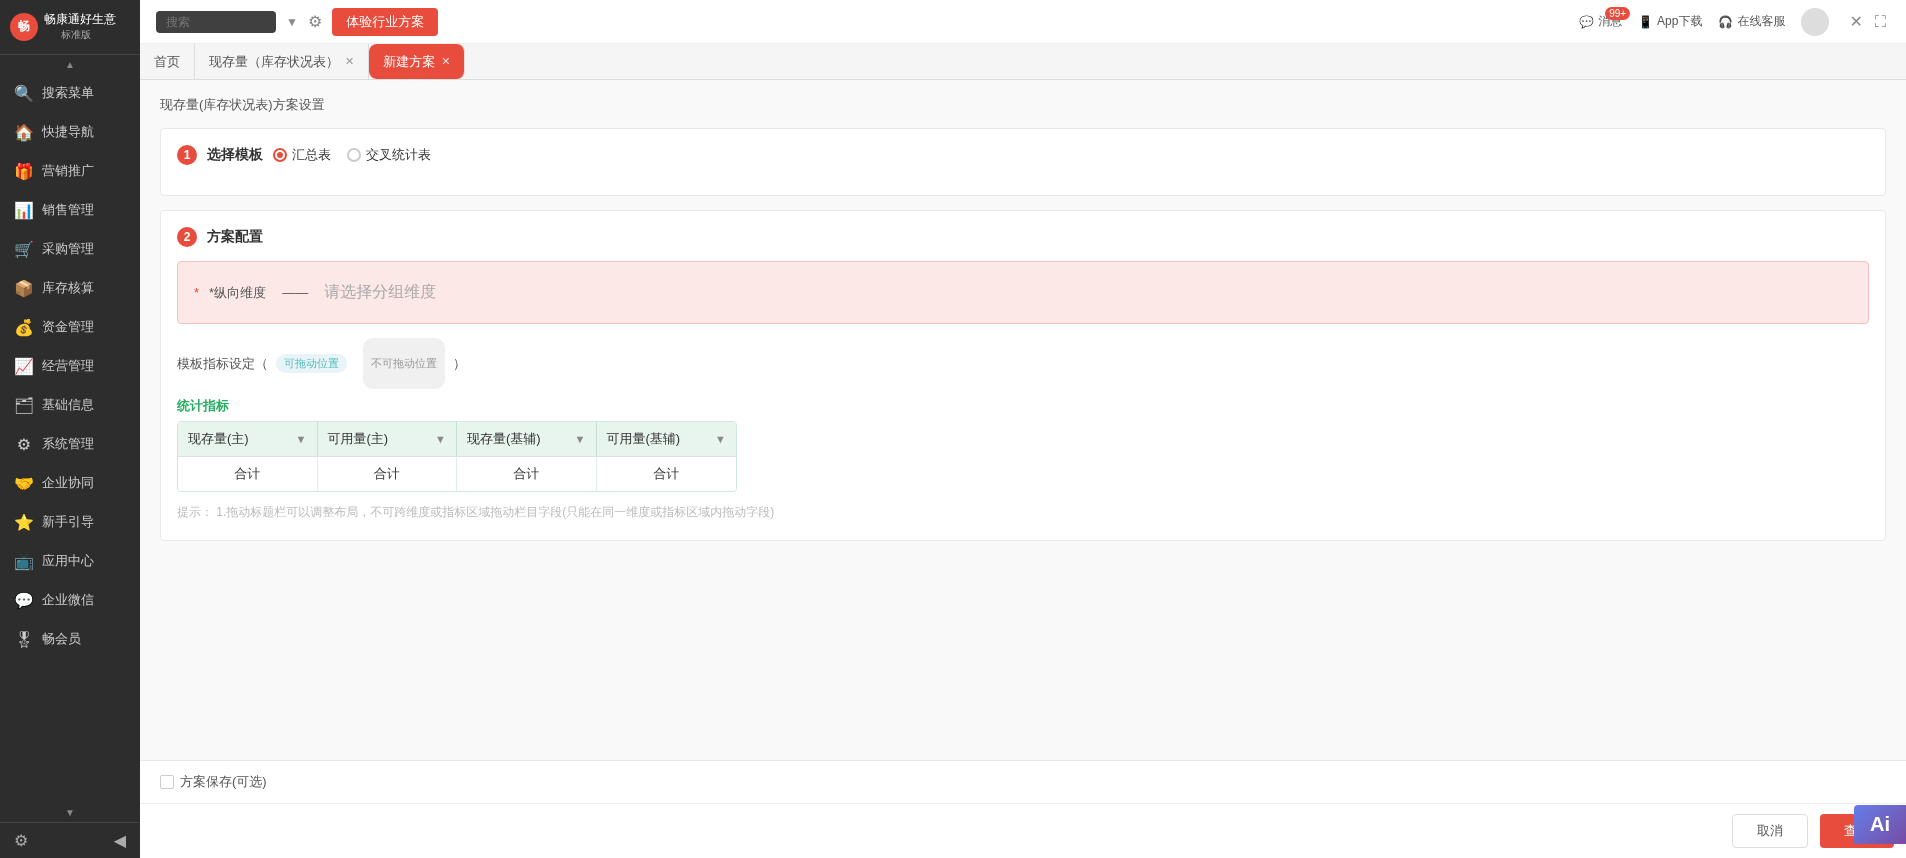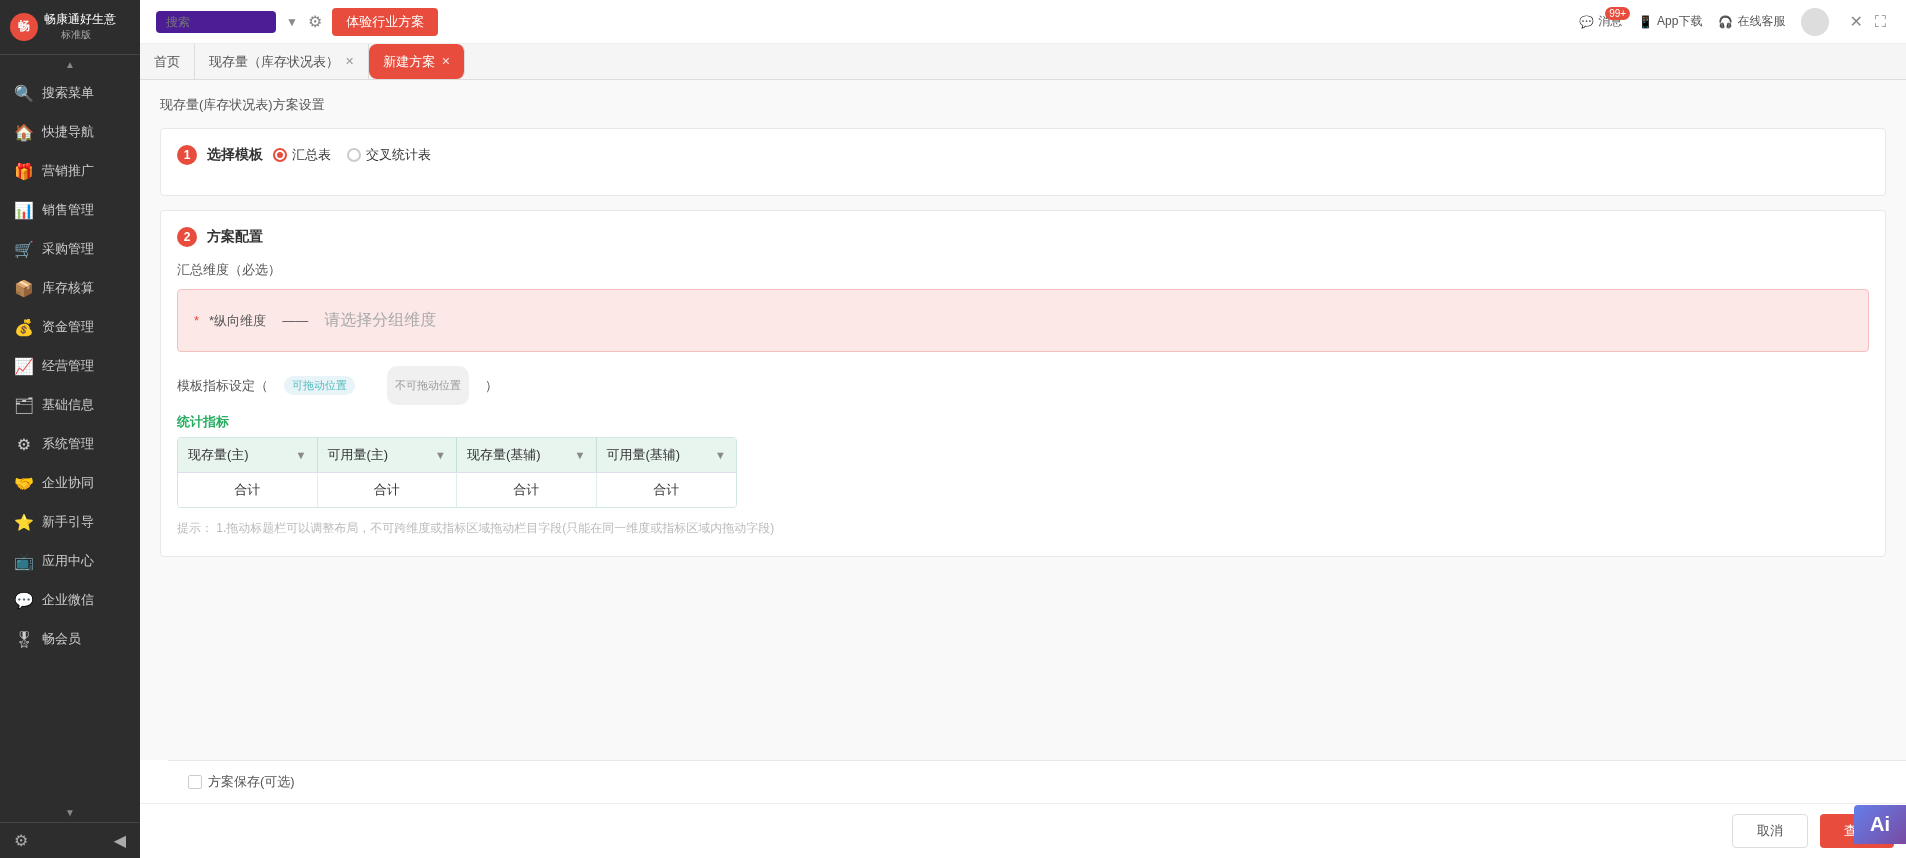--- a/index.html
+++ b/index.html
@@ -59,21 +59,21 @@
 
     
     .topbar {
       display: flex; align-items: center; justify-content: space-between;
       padding: 0 16px; height: 44px;
       background: #fff; border-bottom: 1px solid #eee;
       flex-shrink: 0;
     }
     .topbar-left { display: flex; align-items: center; gap: 10px; }
     .topbar-search {
-      background: #4c1d95; border: none; border-radius: 4px;
+      background: #404040; border: none; border-radius: 4px;
       padding: 4px 10px; font-size: 12px; color: #999; width: 120px;
     }
     .topbar-dropdown { cursor: pointer; color: #888; font-size: 12px; }
     .topbar-gear { cursor: pointer; color: #888; font-size: 16px; }
     .topbar-btn {
       background: #e74c3c; color: #fff; border: none; border-radius: 4px;
       padding: 5px 14px; font-size: 13px; cursor: pointer;
     }
     .topbar-right { display: flex; align-items: center; gap: 16px; font-size: 12px; color: #555; }
     .topbar-msg { display: flex; align-items: center; gap: 4px; cursor: pointer; position: relative; }
@@ -142,28 +142,28 @@
       border-radius: 4px; padding: 20px 16px; margin-bottom: 14px;
       display: flex; align-items: center; gap: 10px;
     }
     .dim-required { color: #e74c3c; font-size: 13px; }
     .dim-label { color: #555; font-size: 13px; }
     .dim-dash { color: #555; margin: 0 6px; }
     .dim-placeholder { color: #aaa; font-size: 16px; }
 
     
     .indicator-settings { margin-bottom: 10px; }
-    .indicator-label { font-size: 13px; color: #555; margin-bottom: 8px; display: flex; align-items: center; gap: 16px; }
+    .indicator-label { font-size: 13px; color: #555; margin-bottom: 8px; display: flex; align-items: center; gap: 8px; }
     .tag-draggable {
       background: #e8f4f8; color: #5bb; border-radius: 10px;
       padding: 2px 8px; font-size: 11px;
     }
     .tag-fixed {
       background: #f0f0f0; color: #999; border-radius: 10px;
-      padding: 12px 8px; font-size: 11px;
+      padding: 18px 8px; font-size: 11px;
     }
 
     
     .stats-section { color: #27ae60; font-size: 13px; margin-bottom: 6px; font-weight: bold; }
     .stats-table { border: 1px solid #d0e8e0; border-radius: 4px; overflow: hidden; width: 560px; }
     .stats-table-header {
       display: grid; grid-template-columns: repeat(4, 1fr);
       background: #e8f5ef;
     }
     .stats-table-header .col-header {
@@ -184,21 +184,20 @@
     .col-chevron { color: #888; font-size: 11px; }
 
     
     .tips { color: #bbb; font-size: 12px; line-height: 1.8; }
 
     
     .footer-section {
       background: #fff; border-top: 1px solid #e8e8e8;
       padding: 12px 20px; display: flex; align-items: flex-end; gap: 8px;
       flex-shrink: 0;
-      margin-left: 28px;
     }
     .checkbox-label { display: flex; align-items: center; gap: 6px; font-size: 13px; color: #555; cursor: pointer; }
     .checkbox-box {
       width: 14px; height: 14px; border: 1px solid #ccc; border-radius: 2px; background: #fff;
     }
 
     
     .action-bar {
       display: flex; justify-content: flex-end; gap: 12px;
       padding: 10px 12px; background: #fff; border-top: 1px solid #eee;
@@ -376,21 +375,20 @@
         </div>
       </div>
     </div>
 
     <div class="section">
       <div class="section-header">
         <div class="section-num">2</div>
         <div class="section-title">方案配置</div>
       </div>
 
-      <div class="subsection-label">汇总维度（必选）</div>
 
       <div class="dimension-box">
         <span class="dim-required">*</span>
         <span class="dim-label">*纵向维度</span>
         <span class="dim-dash">——</span>
         <span class="dim-placeholder">请选择分组维度</span>
       </div>
 
       <div class="indicator-settings">
         <div class="indicator-label">

